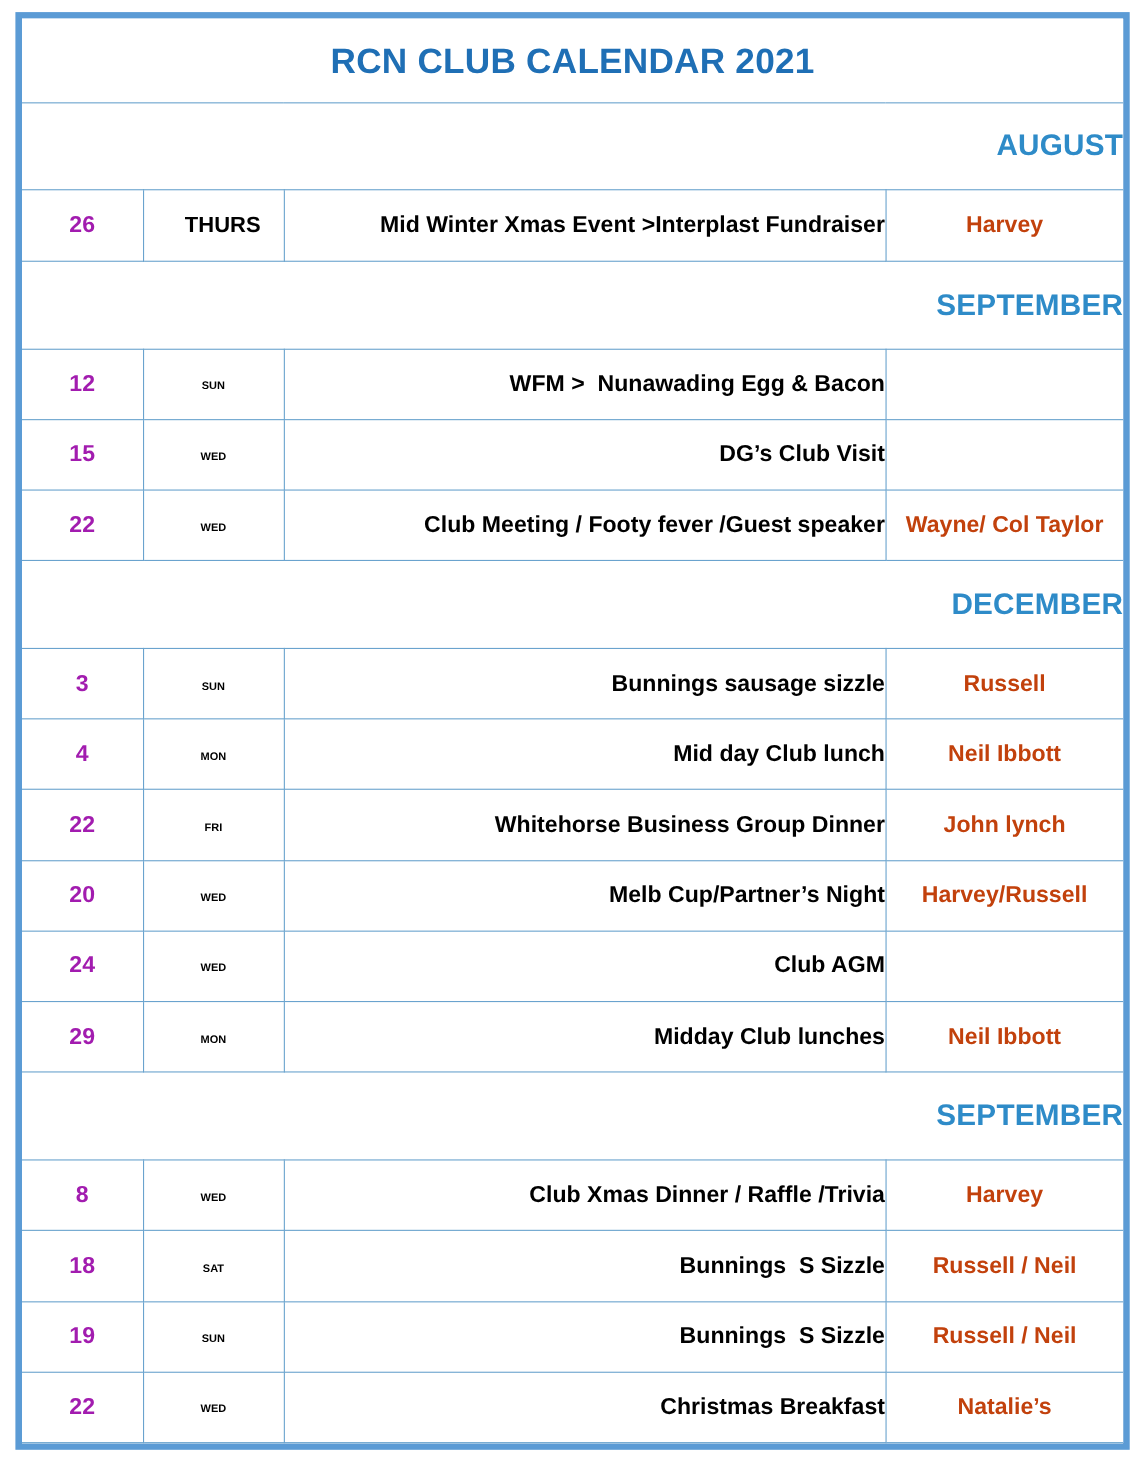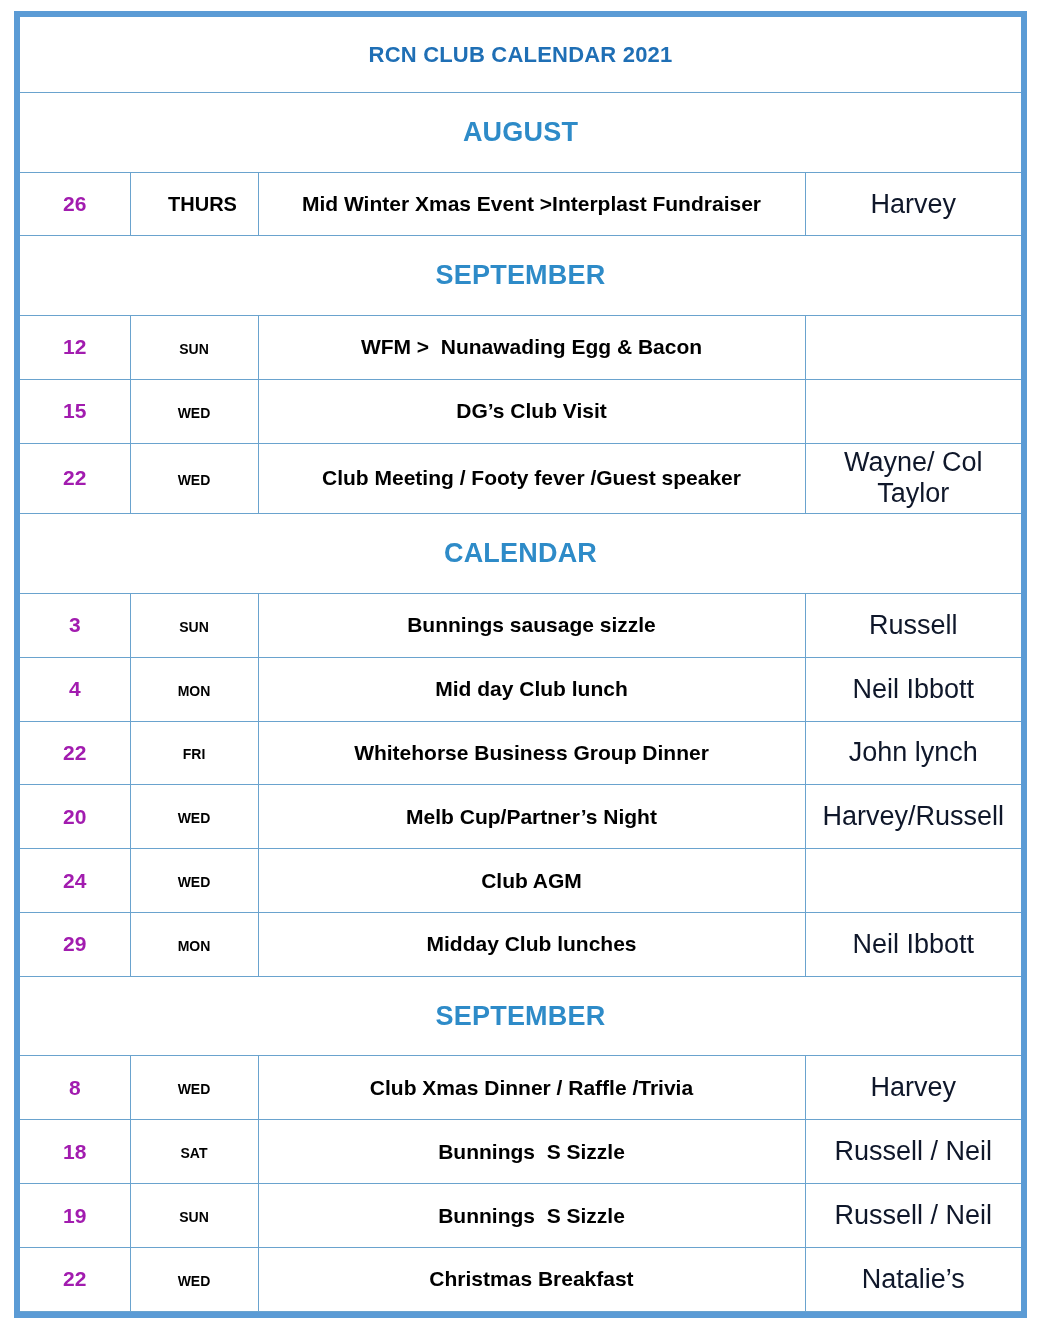--- a/index.html
+++ b/index.html
@@ -59,37 +59,37 @@
   tr.title-row td {
     height: 67px;
     border-top: none;
     border-left: none;
     border-right: none;
     border-bottom: 1px solid #6AA3CE;
   }
   .page-title {
     text-align: center;
     color: #1F6FB5;
-    font-size: 22px;
+    font-size: 32px;
     font-weight: bold;
     letter-spacing: 0.2px;
     line-height: 1;
   }
 
   
   tr.month-row td {
     height: 70px;
     border-left: none;
     border-right: none;
   }
   .month-label {
     color: #2E8BC8;
     font-size: 27px;
     font-weight: bold;
-    text-align: center;
+    text-align: right;
     padding-left: 9px;
     line-height: 1;
     letter-spacing: 0.2px;
   }
 
   
   tr.event-row td { height: 56px; }
   tr.event-row td.cell-date,
   tr.event-row td.cell-day,
   tr.event-row td.cell-who { border-left-color: #6AA3CE; }
@@ -97,46 +97,46 @@
   tr.event-row td.cell-who  { border-right: none; }
 
   .cell-date {
     text-align: center;
     font-size: 21px;
     font-weight: bold;
     color: #a21caf;
   }
   .cell-day {
     text-align: center;
-    font-size: 20px;
+    font-size: 14px;
     font-weight: bold;
     color: #000000;
     font-variant: small-caps;
     text-transform: lowercase;
   }
   
   .cell-day.caps {
     font-variant: normal;
     text-transform: none;
     font-size: 20px;
     padding-left: 17px;
   }
   .cell-event {
-    text-align: center;
+    text-align: right;
     font-size: 21px;
     font-weight: bold;
     color: #000000;
     padding-left: 63px;
     white-space: pre;
   }
   .cell-who {
     text-align: center;
-    font-size: 27px;
-    font-weight: normal;
-    color: #0f172a;
+    font-size: 21px;
+    font-weight: bold;
+    color: #c2410c;
   }
 </style>
 </head>
 <body>
 
 <div id="page">
   <div class="calendar-frame">
     <table class="calendar">
       <colgroup>
         <col class="col-date">
@@ -173,21 +173,21 @@
             <td class="cell-event">DG’s Club Visit</td>
             <td class="cell-who"></td>
           </tr>
           <tr class="event-row">
             <td class="cell-date">22</td>
             <td class="cell-day">WED</td>
             <td class="cell-event">Club Meeting / Footy fever /Guest speaker</td>
             <td class="cell-who">Wayne/ Col Taylor</td>
           </tr>
           <tr class="month-row">
-            <td colspan="4" class="month-label">CALENDAR</td>
+            <td colspan="4" class="month-label">DECEMBER</td>
           </tr>
           <tr class="event-row">
             <td class="cell-date">3</td>
             <td class="cell-day">SUN</td>
             <td class="cell-event">Bunnings sausage sizzle</td>
             <td class="cell-who">Russell</td>
           </tr>
           <tr class="event-row">
             <td class="cell-date">4</td>
             <td class="cell-day">MON</td>

